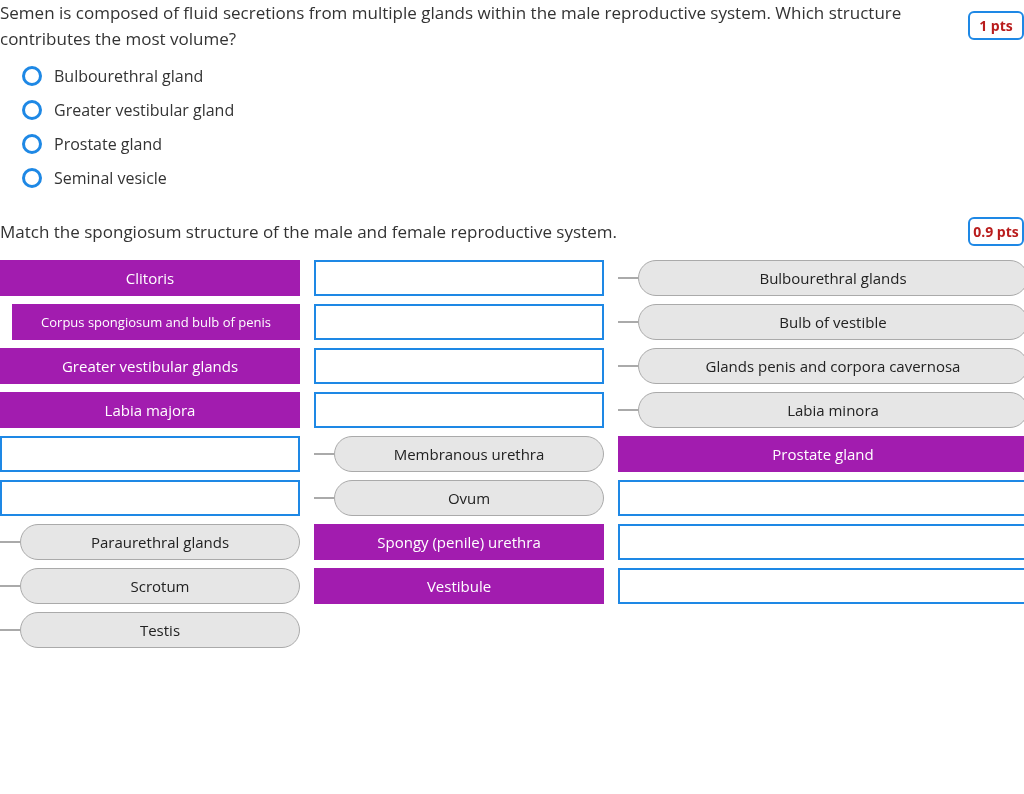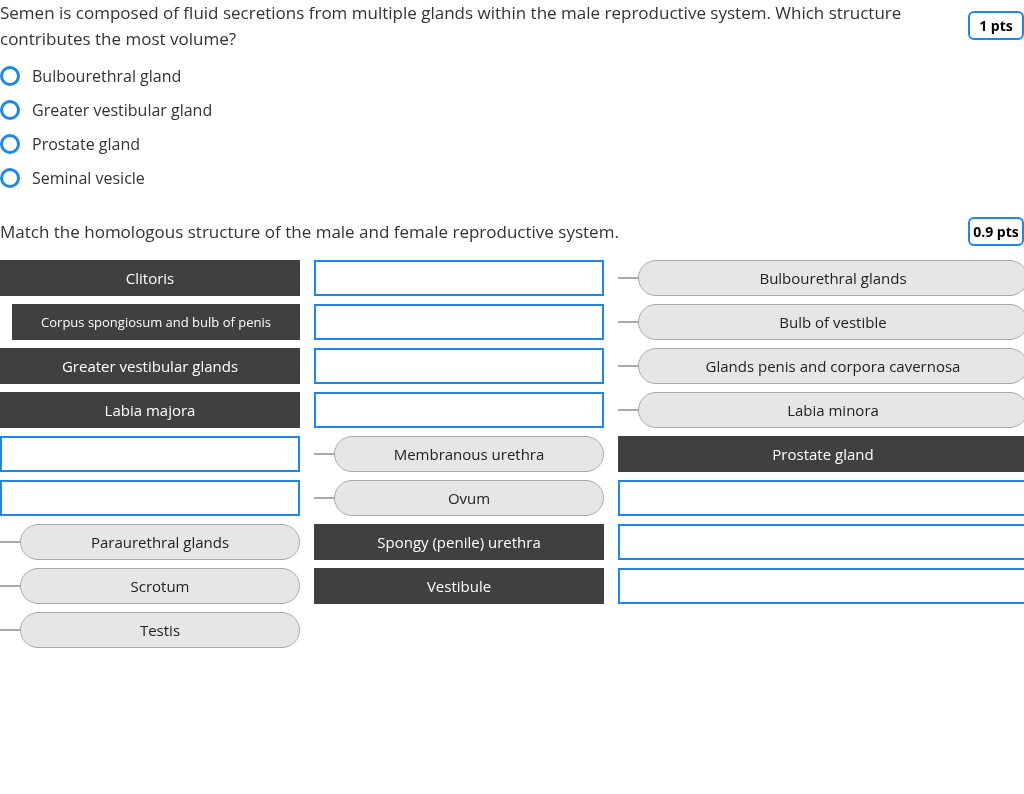--- a/index.html
+++ b/index.html
@@ -20,30 +20,30 @@
   }
   .q-text {
     flex: 1;
     font-size: 17px;
     line-height: 1.5;
     color: #333;
   }
   .pts-badge {
     border: 2px solid #1e88e5;
     border-radius: 6px;
-    color: #000000;
+    color: #b91c1c;
     font-weight: 700;
     font-size: 14px;
     padding: 3px 2px;
     white-space: nowrap;
     flex-shrink: 0;
     min-width: 56px;
     text-align: center;
   }
-  .options { }
+  .options { padding-left: 22px; }
   .option {
     display: flex;
     align-items: center;
     gap: 12px;
     margin: 12px 0;
   }
   .radio-circle {
     width: 20px;
     height: 20px;
     border: 3px solid #1e88e5;
@@ -56,21 +56,21 @@
   }
   
   .match-grid {
     display: grid;
     grid-template-columns: 300px 290px 410px;
     column-gap: 14px;
     row-gap: 8px;
     align-items: center;
   }
   .term-box {
-    background: #404040;
+    background: #a21caf;
     color: #fff;
     height: 36px;
     display: flex;
     align-items: center;
     justify-content: center;
     font-size: 15px;
     padding: 0 6px;
     text-align: center;
   }
   .term-box.small { font-size: 13px; margin-left: 12px; }
@@ -126,21 +126,21 @@
     </div>
     <div class="option">
       <span class="radio-circle"></span>
       <span class="option-label">Seminal vesicle</span>
     </div>
   </div>
 </div>
 
 <div class="question-block">
   <div class="q-header">
-    <div class="q-text">Match the homologous structure of the male and female reproductive system.</div>
+    <div class="q-text">Match the spongiosum structure of the male and female reproductive system.</div>
     <div class="pts-badge">0.9 pts</div>
   </div>
   <div class="match-grid">
 
     <div class="term-box">Clitoris</div>
     <div class="drop-box"></div>
     <div class="answer-wrap">
       <div class="connector"></div>
       <div class="answer-pill">Bulbourethral glands</div>
     </div>

